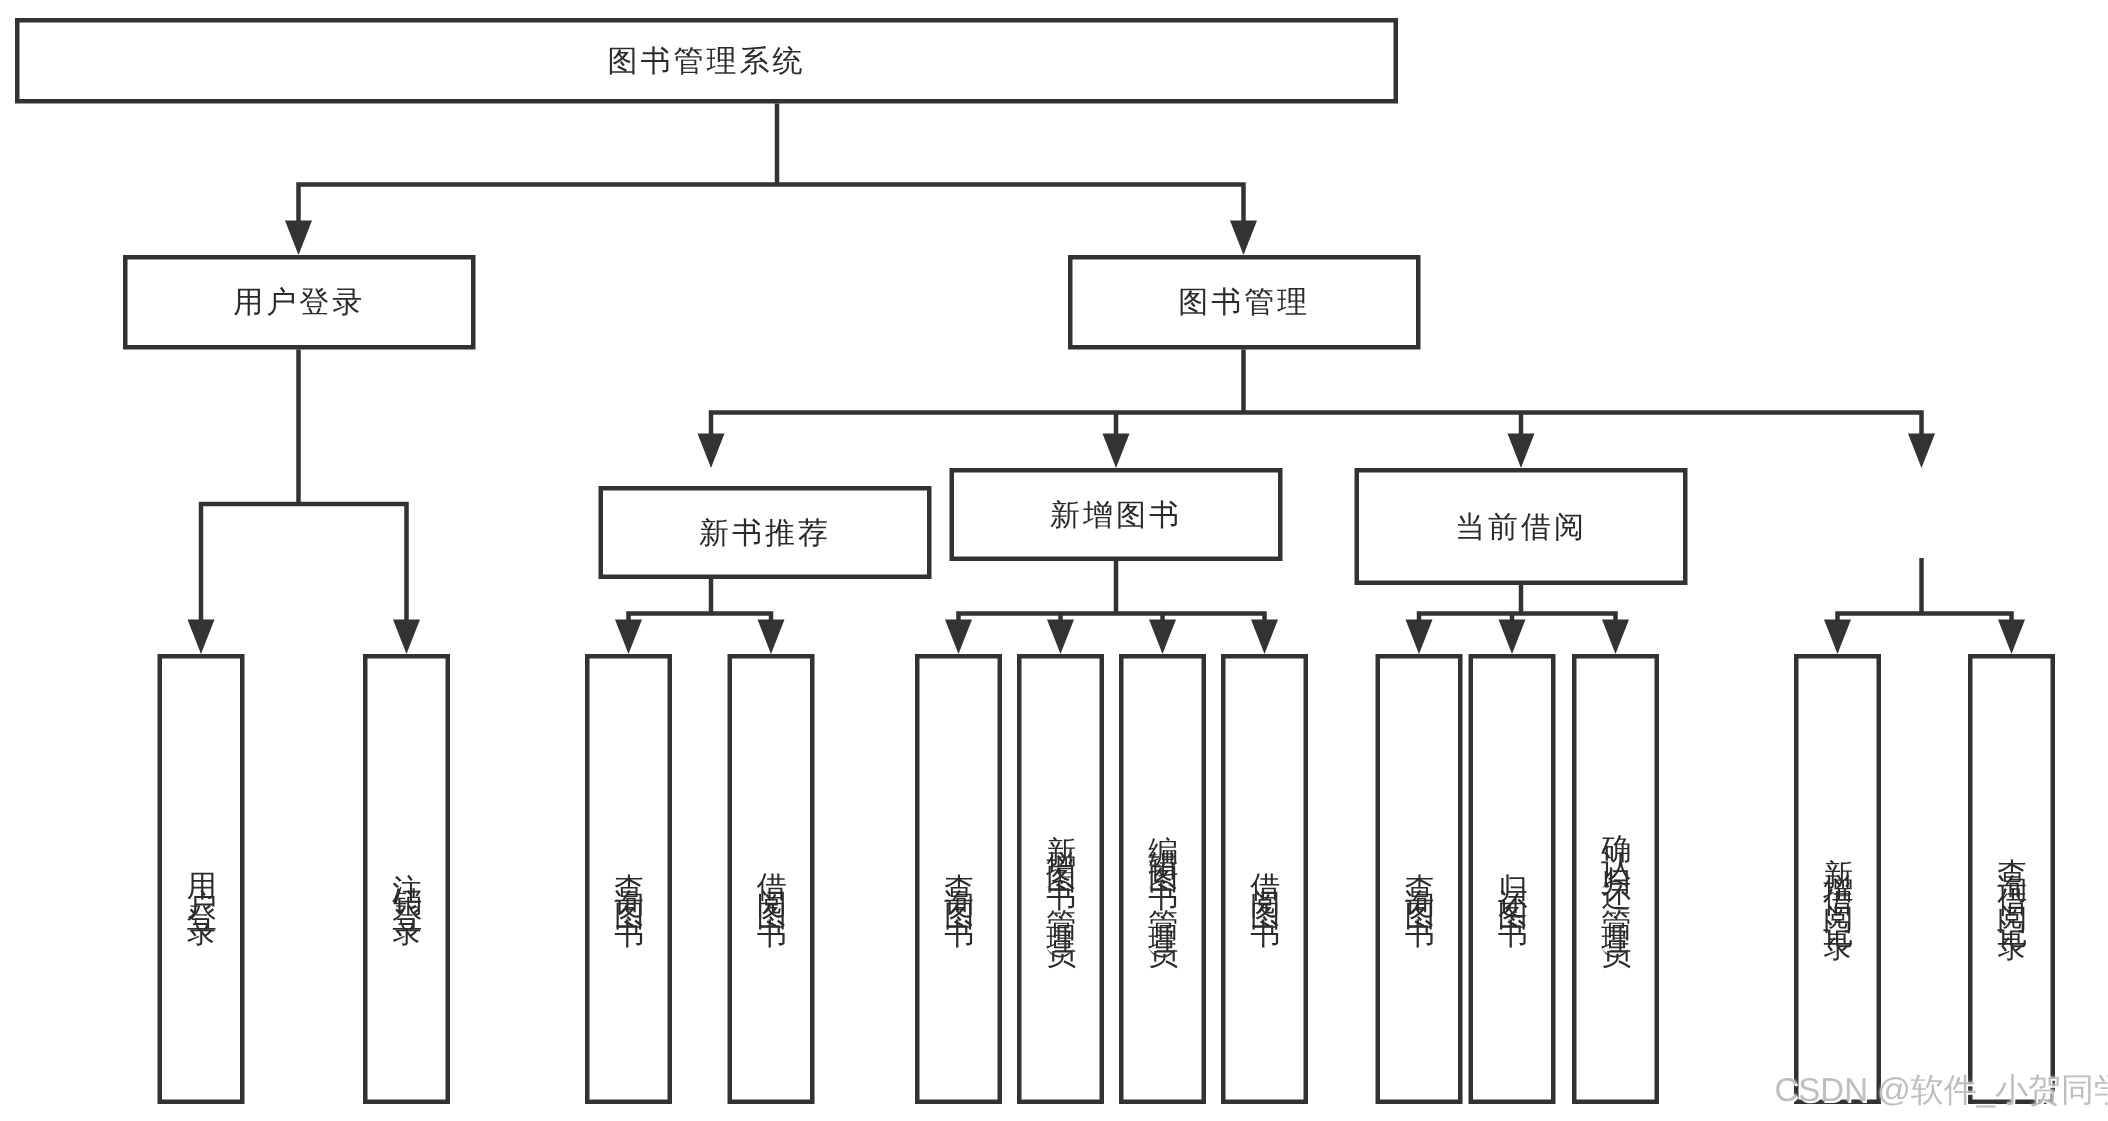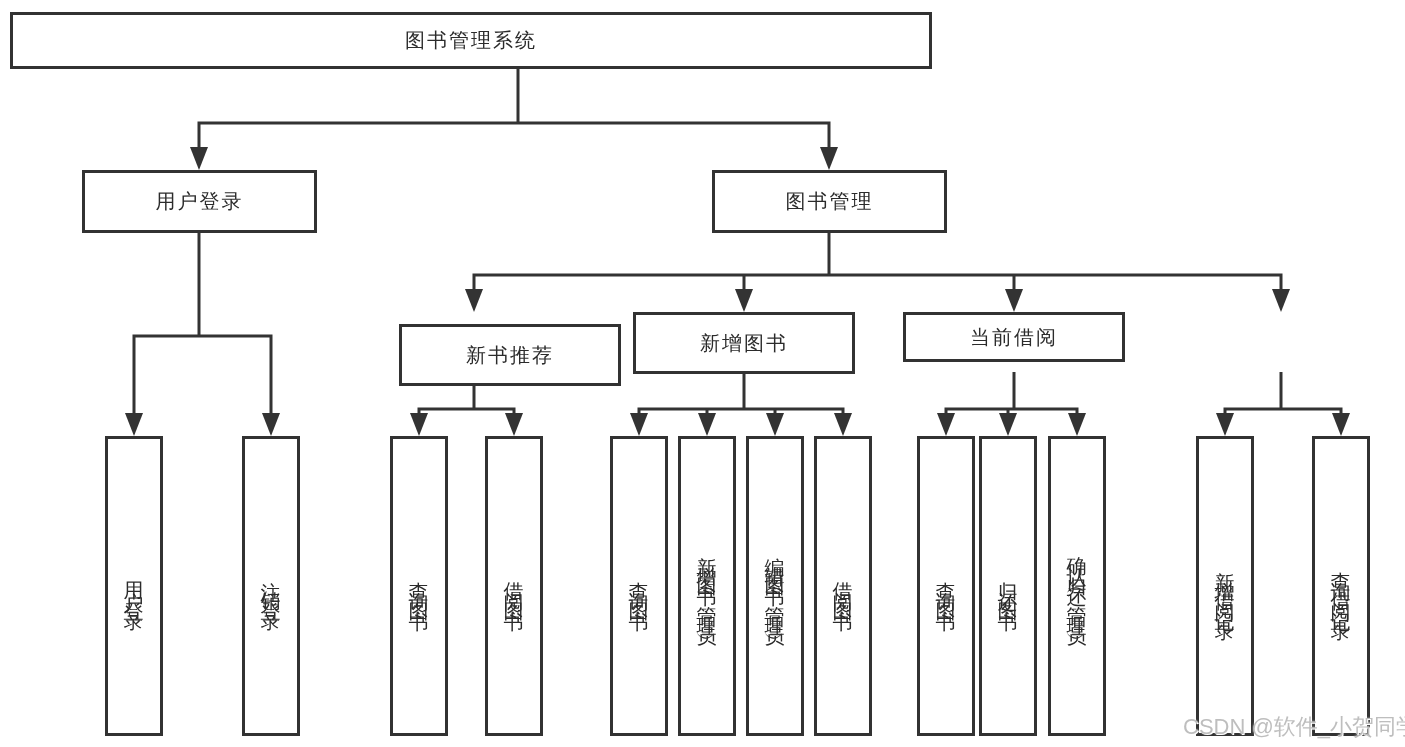--- a/index.html
+++ b/index.html
@@ -85,21 +85,21 @@
     </g>
   </svg>
 
   <div class="box" style="left:10px;top:12px;width:922px;height:57px;">图书管理系统</div>
 
   <div class="box" style="left:82px;top:170px;width:235px;height:63px;">用户登录</div>
   <div class="box" style="left:712px;top:170px;width:235px;height:63px;">图书管理</div>
 
   <div class="box" style="left:363px;top:324px;width:222px;height:62px;margin-left:36px;">新书推荐</div>
   <div class="box" style="left:633px;top:312px;width:222px;height:62px;">新增图书</div>
-  <div class="box" style="left:903px;top:312px;width:222px;height:50px;">当前借阅</div>
+  <div class="box" style="left:903px;top:312px;width:222px;height:78px;">当前借阅</div>
 
   <div class="vbox" style="left:105px;top:436px;width:58px;height:300px;">用户登录</div>
   <div class="vbox" style="left:242px;top:436px;width:58px;height:300px;">注销登录</div>
 
   <div class="vbox" style="left:390px;top:436px;width:58px;height:300px;">查询图书</div>
   <div class="vbox" style="left:485px;top:436px;width:58px;height:300px;">借阅图书</div>
 
   <div class="vbox" style="left:610px;top:436px;width:58px;height:300px;">查询图书</div>
   <div class="vbox" style="left:678px;top:436px;width:58px;height:300px;">新增图书（管理员）</div>
   <div class="vbox" style="left:746px;top:436px;width:58px;height:300px;">编辑图书（管理员）</div>

